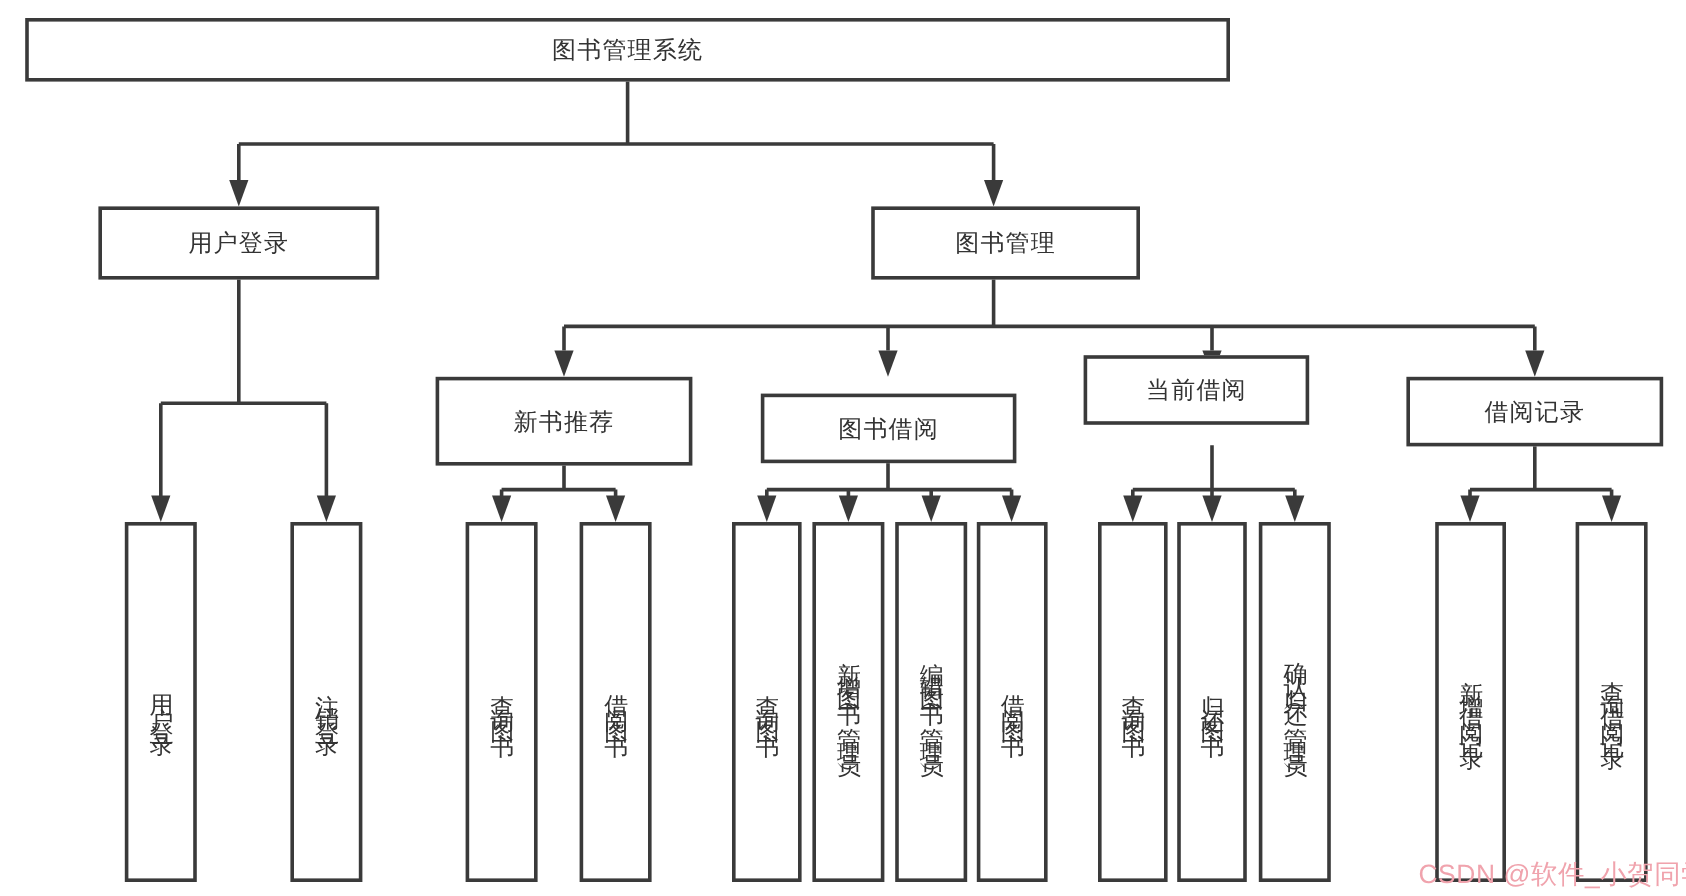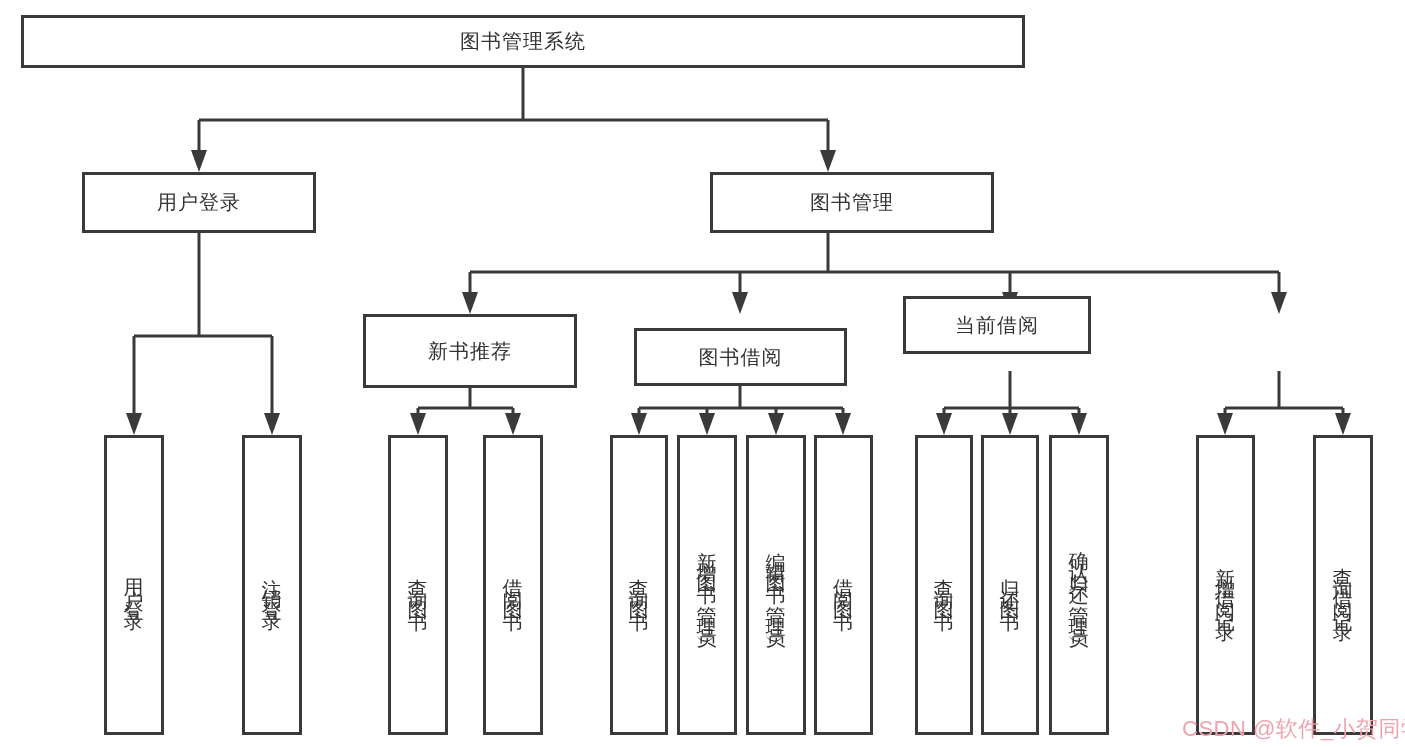--- a/index.html
+++ b/index.html
@@ -118,32 +118,35 @@
     </g>
   </svg>
 
   <div class="box" style="left:21px; top:15px; width:1004px; height:53px;">
     <span class="hlabel">图书管理系统</span>
   </div>
 
   <div class="box" style="left:82px; top:172px; width:234px; height:61px;">
     <span class="hlabel">用户登录</span>
   </div>
-  <div class="box" style="left:710px; top:172px; width:284px; height:61px;">
+  <div class="box" style="left:726px; top:172px; width:224px; height:61px;">
     <span class="hlabel">图书管理</span>
   </div>
 
   <div class="box" style="left:363px; top:314px; width:214px; height:74px;">
     <span class="hlabel">新书推荐</span>
   </div>
   <div class="box" style="left:634px; top:314px; width:213px; height:58px;margin-top:14px;">
     <span class="hlabel">图书借阅</span>
   </div>
   <div class="box" style="left:903px; top:296px; width:188px; height:58px;">
     <span class="hlabel">当前借阅</span>
+  </div>
+  <div class="box" style="left:1172px; top:314px; width:214px; height:58px;">
+    <span class="hlabel">借阅记录</span>
   </div>
 
   <div class="box" style="left:104px; top:435px; width:60px; height:300px;">
     <span class="vlabel">用户登录</span>
   </div>
   <div class="box" style="left:242px; top:435px; width:60px; height:300px;">
     <span class="vlabel">注销登录</span>
   </div>
 
   <div class="box" style="left:388px; top:435px; width:60px; height:300px;">

